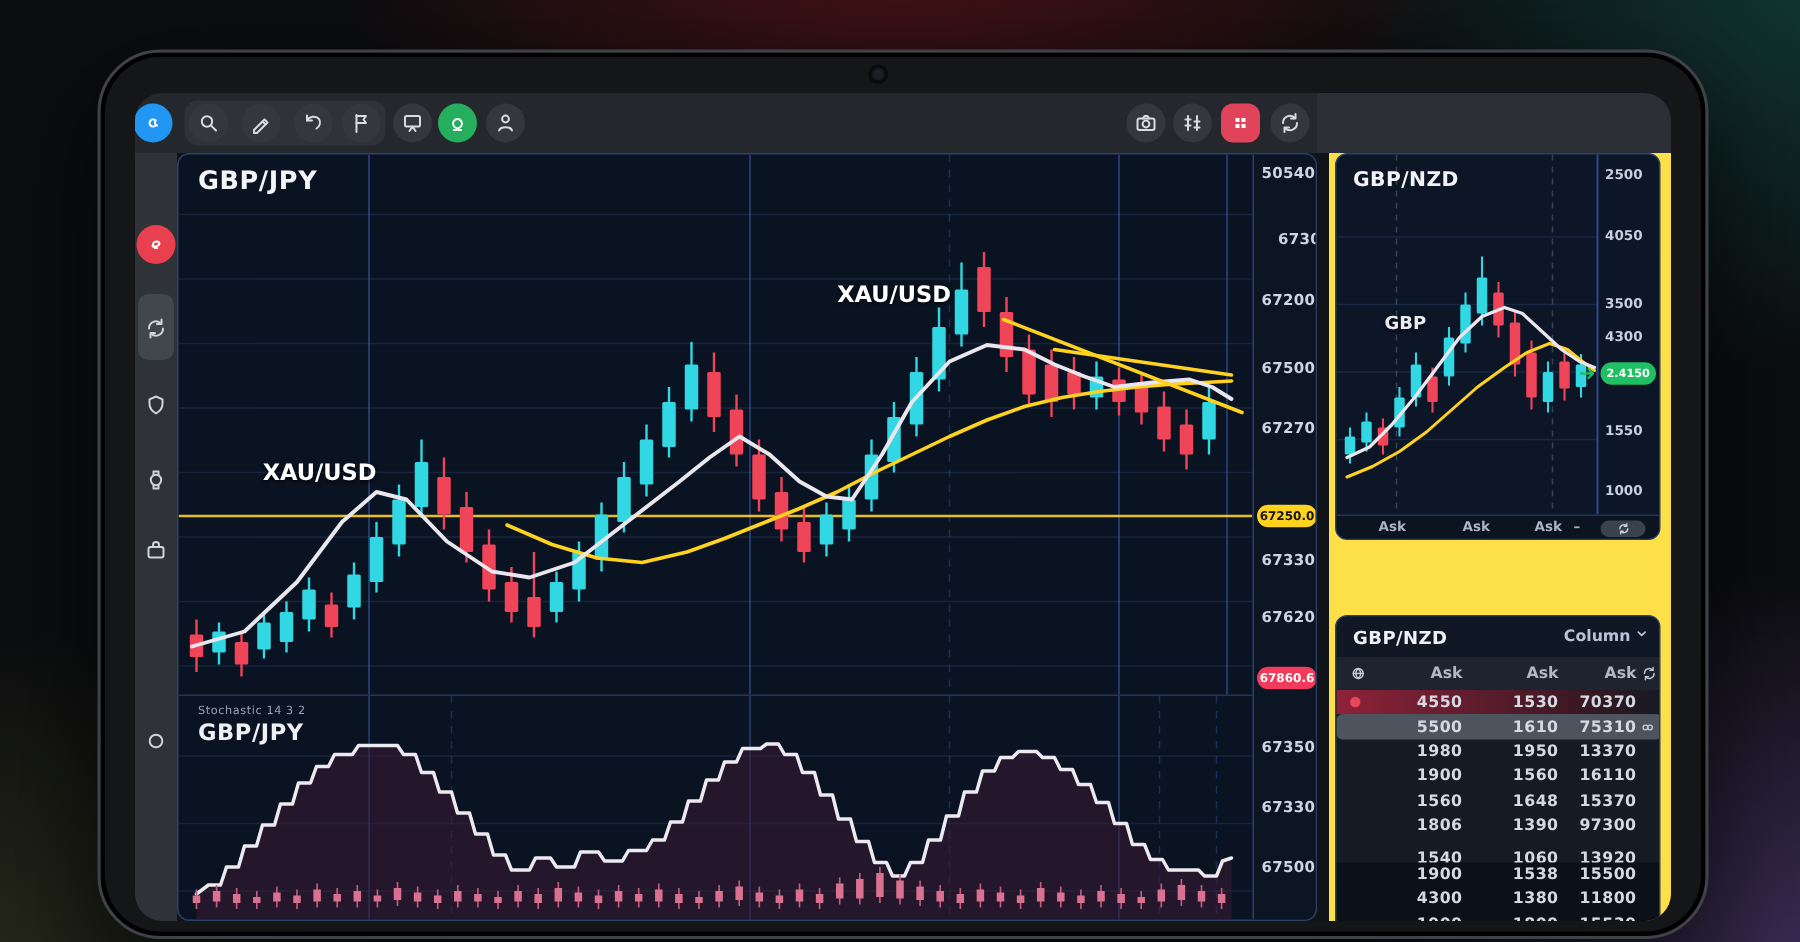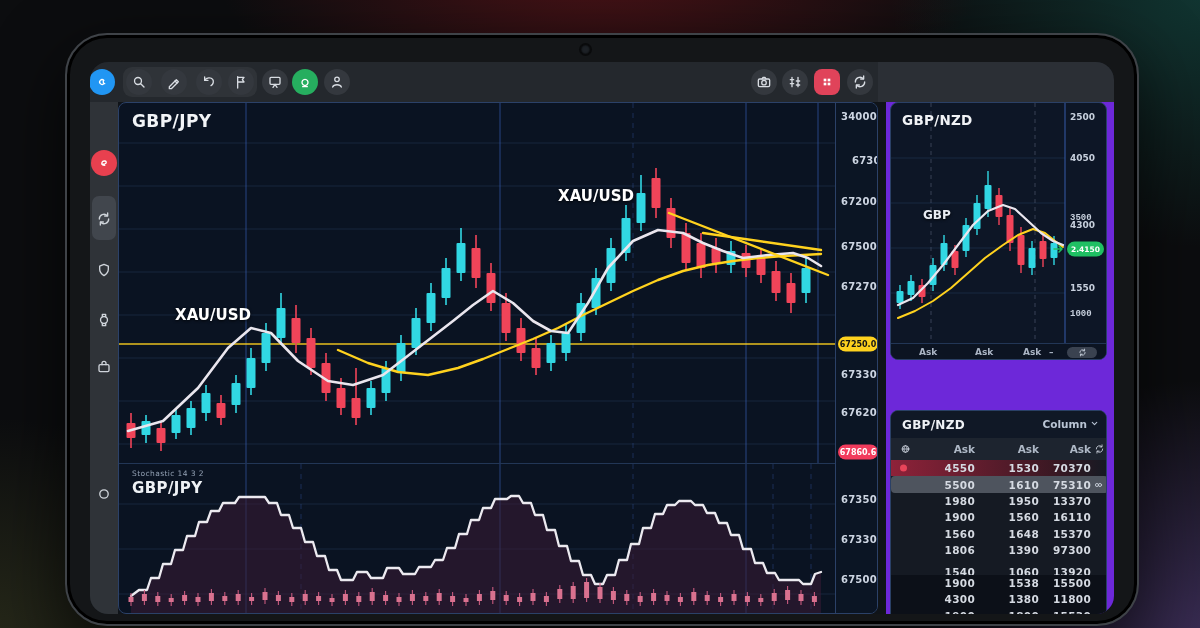--- a/index.html
+++ b/index.html
@@ -48,21 +48,21 @@
   .axis .lbl{position:absolute;left:5px;transform:translateY(-50%);font-size:10px;font-weight:600;color:#cdd5e2;letter-spacing:.2px;}
   .badge{position:absolute;left:2px;width:40px;height:15px;border-radius:8px;transform:translateY(-50%);
     display:flex;align-items:center;justify-content:center;font-size:8px;font-weight:700;}
   .badge.yellow{background:#ffd21e;color:#151515;}
   .badge.redb{background:#f23b5c;color:#fff;}
   .sym-main{position:absolute;left:13px;top:8px;font-size:17px;font-weight:700;color:#f2f4f7;letter-spacing:.4px;}
   .anno{position:absolute;font-size:15px;font-weight:700;color:#fff;text-shadow:0 1px 3px rgba(0,0,0,.8);transform:translate(-50%,-50%);}
   .sub-ind{position:absolute;left:13px;top:366px;font-size:7.5px;color:#93a1b4;letter-spacing:.4px;}
   .sub-sym{position:absolute;left:13px;top:376px;font-size:15px;font-weight:700;color:#eef1f5;letter-spacing:.4px;}
   
-  .panel{position:absolute;left:796px;top:40px;width:228px;height:512px;background:#6d28d9;}
+  .panel{position:absolute;left:796px;top:40px;width:228px;height:512px;background:#fde047;}
   .card{position:absolute;left:4px;width:217px;background:#0d1626;border:1px solid #2a4066;border-radius:8px;box-sizing:border-box;overflow:hidden;}
   .mini-card{top:0;height:258px;}
   .mini-title{position:absolute;left:11px;top:9px;font-size:13.5px;font-weight:700;color:#f1f3f6;letter-spacing:.3px;}
   .mini-label{position:absolute;font-size:12px;font-weight:700;color:#e8ecf2;text-shadow:0 1px 3px rgba(0,0,0,.8);}
   .mini-lbl{position:absolute;left:179px;transform:translateY(-50%);font-size:9px;font-weight:600;color:#c6cfdc;}
   .mini-badge{position:absolute;left:176px;width:37px;height:15px;border-radius:8px;transform:translateY(-50%);
     background:#1fbf63;color:#fff;font-size:7.5px;font-weight:700;display:flex;align-items:center;justify-content:center;}
   .mini-footer{position:absolute;left:0;top:240px;width:217px;height:18px;border-top:1px solid #223656;background:#0c1422;}
   .mini-footer .fl{position:absolute;top:3px;font-size:9px;font-weight:600;color:#aab4c4;}
   .mini-pill{position:absolute;left:176px;top:3px;width:30px;height:11px;border-radius:6px;background:#3a4250;
@@ -491,21 +491,21 @@
           </svg>
       </div>
       <div class="sym-main">GBP/JPY</div>
       <div id="annos">
           <div class="anno" style="left: 94px; top: 212px;">XAU/USD</div>
           <div class="anno" style="left: 477px; top: 93px;">XAU/USD</div>
         </div>
       <div class="sub-ind">Stochastic 14 3 2</div>
       <div class="sub-sym">GBP/JPY</div>
       <div class="axis" id="axis">
-          <div class="lbl" style="top: 13px;">34000</div>
+          <div class="lbl" style="top: 13px;">50540</div>
           <div class="lbl" style="top: 57px; margin-left: 11px;">67300</div>
           <div class="lbl" style="top: 98px;">67200</div>
           <div class="lbl" style="top: 143px;">67500</div>
           <div class="lbl" style="top: 183px;">67270</div>
           <div class="lbl" style="top: 271px;">67330</div>
           <div class="lbl" style="top: 309px;">67620</div>
           <div class="lbl" style="top: 396px;">67350</div>
           <div class="lbl" style="top: 436px;">67330</div>
           <div class="lbl" style="top: 476px;">67500</div>
           <div class="badge yellow" style="top: 241px;">67250.0</div>
@@ -555,24 +555,24 @@
             <rect x="159.5" y="140" width="7" height="15" fill="#31d7e3" rx="1"></rect>
             <polyline points="7,215 24,208 42,198 60,185 77,170 94,155 112,142 127,132 142,126 154,130 164,138 172,144" fill="none" stroke="#ffd21e" stroke-width="2" stroke-linejoin="round" stroke-linecap="round"></polyline>
             <polyline points="7,202 22,195 37,180 52,162 67,142 82,122 97,108 112,102 124,106 137,118 150,130 162,138 172,142" fill="none" stroke="#eae6ee" stroke-width="2.2" stroke-linejoin="round" stroke-linecap="round"></polyline>
             <path d="M163 146 l8 0 m-3 -3 l3 3 -3 3" stroke="#1fbf63" stroke-width="1.6" fill="none" stroke-linecap="round" stroke-linejoin="round"></path>
           </svg>
         <div class="mini-title">GBP/NZD</div>
         <div class="mini-label" style="left:32px;top:105px">GBP</div>
         <div id="mini-axis">
             <div class="mini-lbl" style="top: 14px;">2500</div>
             <div class="mini-lbl" style="top: 55px;">4050</div>
-            <div class="mini-lbl" style="top: 115px; font-family: Liberation Mono, monospace;">3500</div>
+            <div class="mini-lbl" style="top: 100px;">3500</div>
             <div class="mini-lbl" style="top: 122px;">4300</div>
             <div class="mini-lbl" style="top: 185px;">1550</div>
-            <div class="mini-lbl" style="top: 211px; font-family: Liberation Mono, monospace;">1000</div>
+            <div class="mini-lbl" style="top: 225px;">1000</div>
             <div class="mini-badge" style="top: 146px;">2.4150</div>
           </div>
         <div class="mini-footer">
           <div id="mini-footer-labels">
               <div class="fl" style="left: 28px;">Ask</div>
               <div class="fl" style="left: 84px;">Ask</div>
               <div class="fl" style="left: 132px;">Ask</div>
               <div class="fl" style="left: 158px;">–</div>
             </div>
           <div class="mini-pill">

